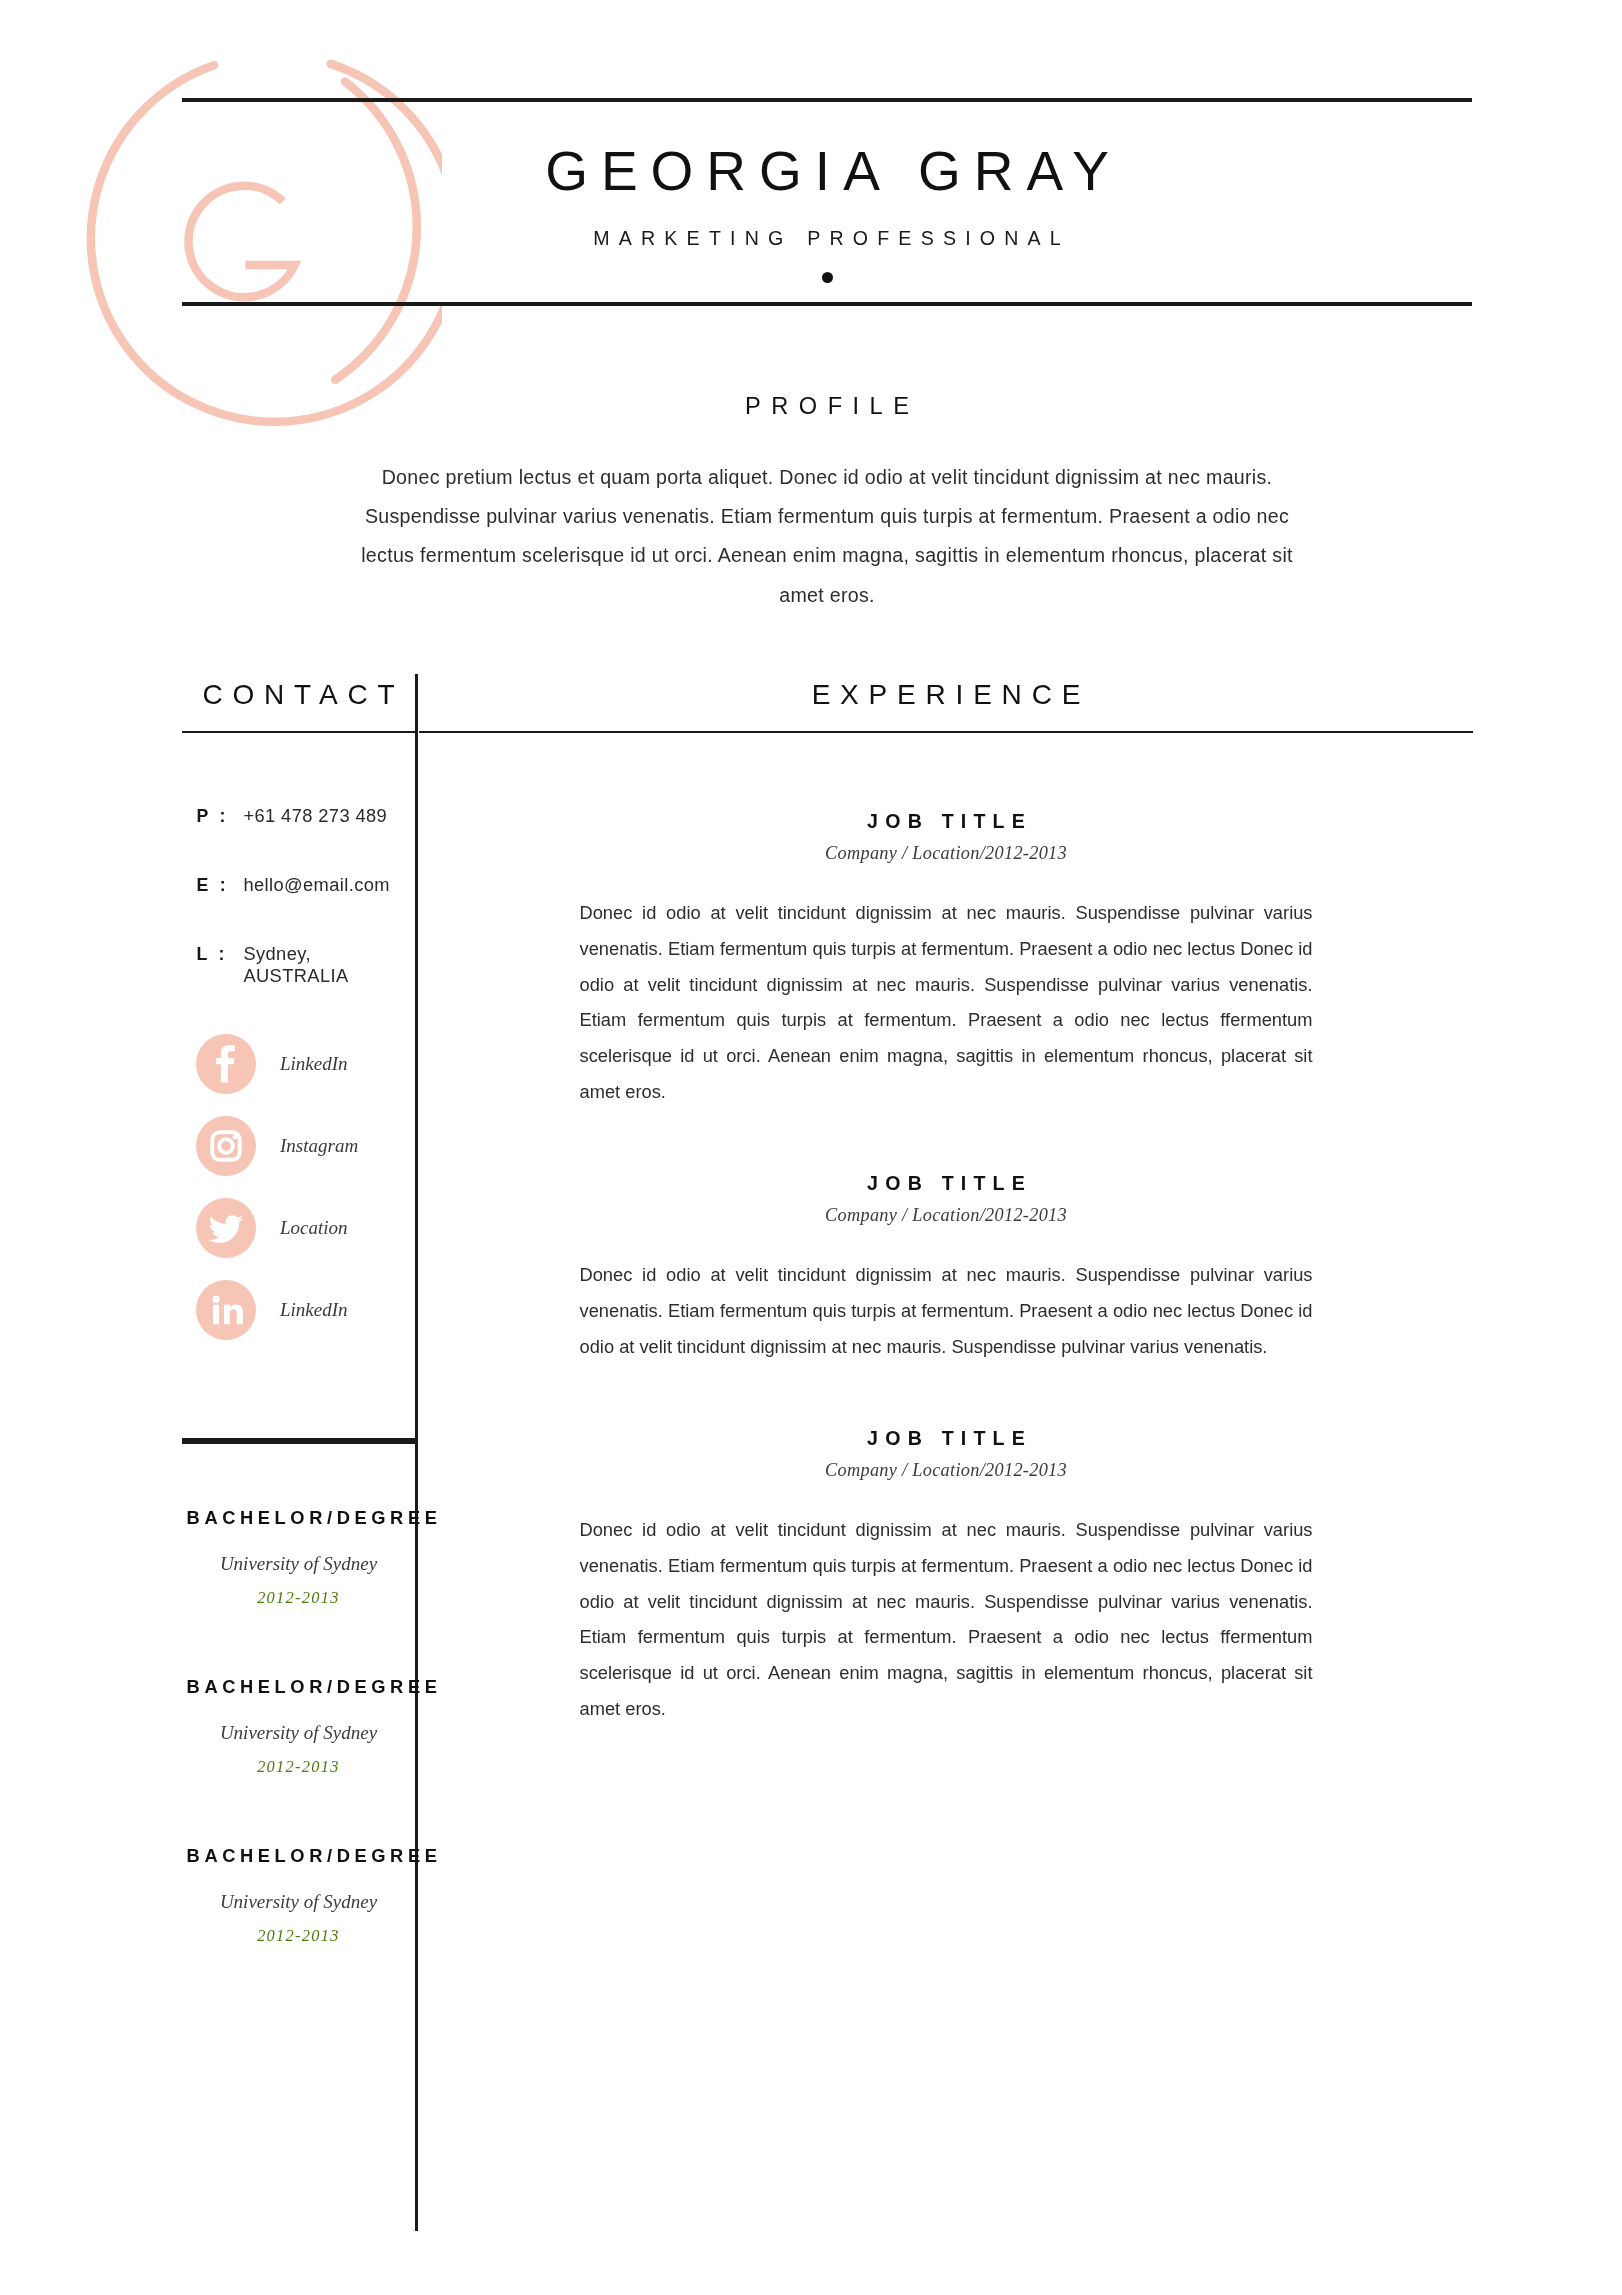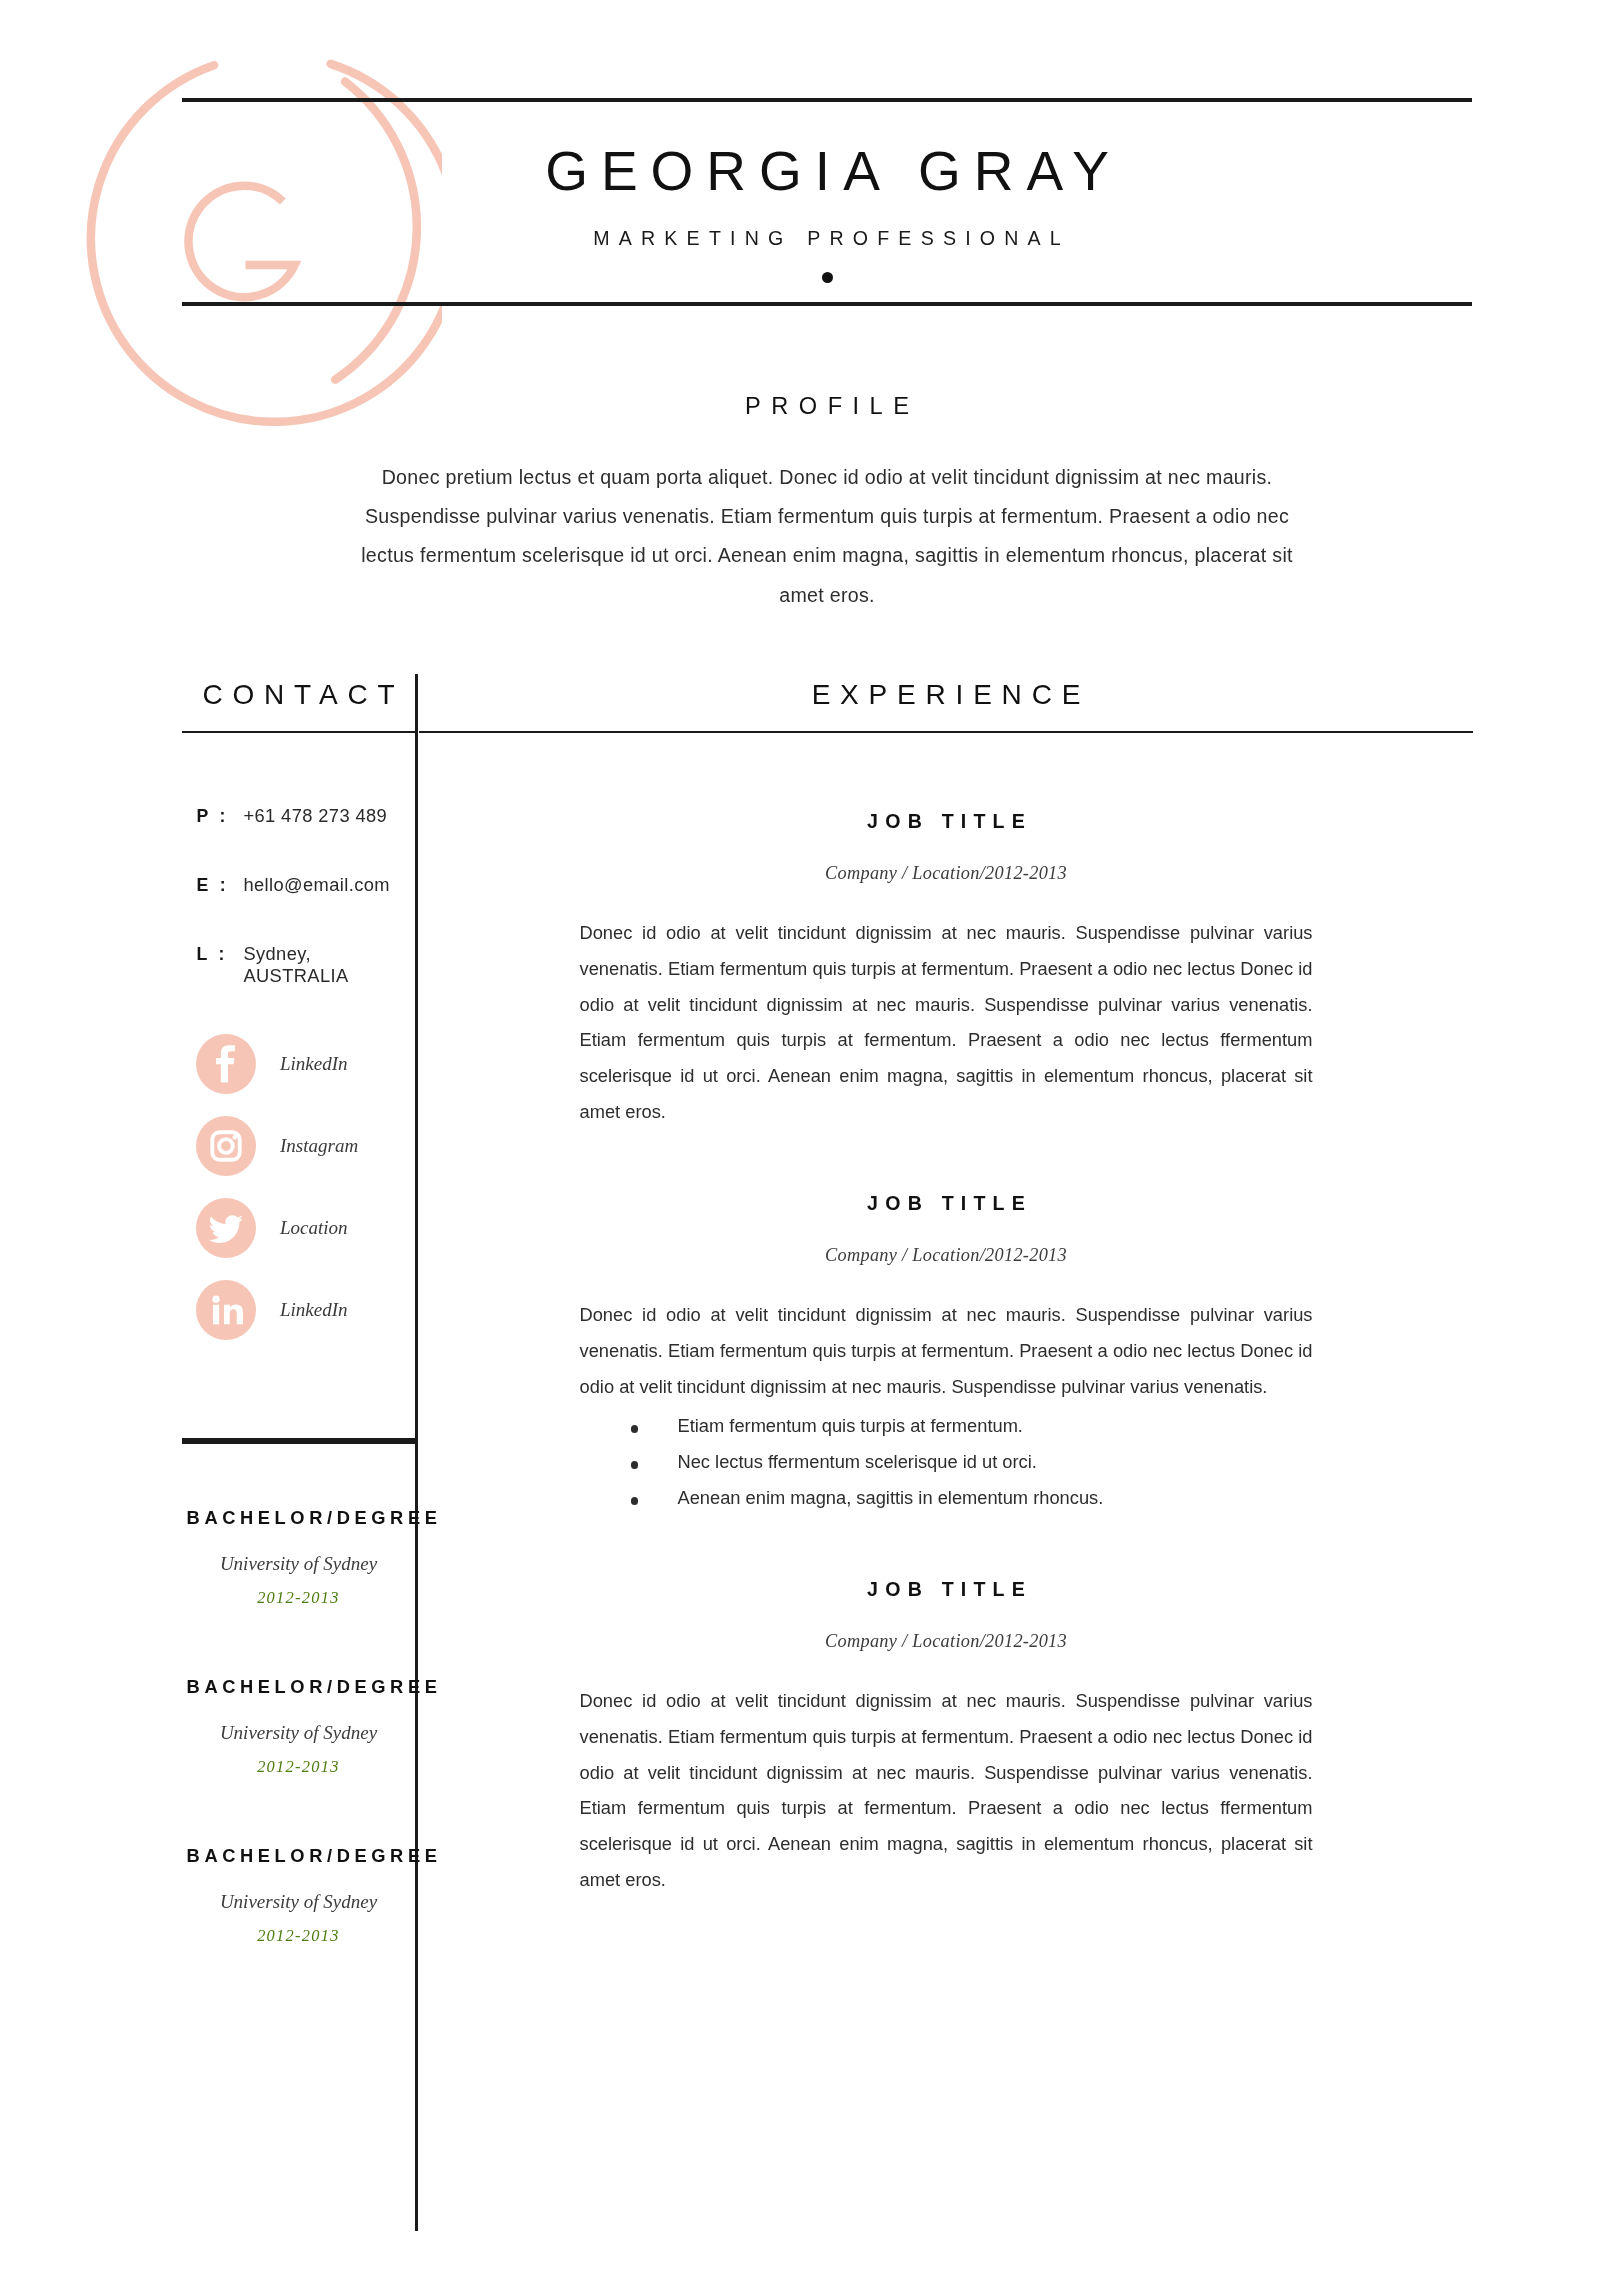--- a/index.html
+++ b/index.html
@@ -197,21 +197,21 @@
   .exp-title {
     text-align:center;
     font-size:19.6px;
     letter-spacing:7.2px;
     text-indent:7.2px;
     font-weight:700;
     color:#111;
   }
   .exp-meta {
     text-align:center;
-    margin-top:30px;
+    margin-top:10px;
     font-family:"Liberation Serif", serif;
     font-style:italic;
     font-size:18.3px;
     color:#3c3c3c;
     letter-spacing:0.3px;
   }
   .exp-body {
     margin:31px auto 0 auto;
     width:733px;
     font-size:18.3px;
@@ -379,25 +379,20 @@
         <div class="exp-item">
           <div class="exp-title">JOB TITLE</div>
           <div class="exp-meta">Company / Location/2012-2013</div>
           <div class="exp-body">Donec id odio at velit tincidunt dignissim at nec mauris. Suspendisse pulvinar varius venenatis. Etiam fermentum quis turpis at fermentum. Praesent a odio nec lectus Donec id odio at velit tincidunt dignissim at nec mauris. Suspendisse pulvinar varius venenatis. Etiam fermentum quis turpis at fermentum. Praesent a odio nec lectus ffermentum scelerisque id ut orci. Aenean enim magna, sagittis in elementum rhoncus, placerat sit amet eros.</div>
         </div>
 
         <div class="exp-item">
           <div class="exp-title">JOB TITLE</div>
           <div class="exp-meta">Company / Location/2012-2013</div>
           <div class="exp-body">Donec id odio at velit tincidunt dignissim at nec mauris. Suspendisse pulvinar varius venenatis. Etiam fermentum quis turpis at fermentum. Praesent a odio nec lectus Donec id odio at velit tincidunt dignissim at nec mauris. Suspendisse pulvinar varius venenatis.</div>
-          <ul class="exp-bullets">
-            <li>Etiam fermentum quis turpis at fermentum.</li>
-            <li>Nec lectus ffermentum scelerisque id ut orci.</li>
-            <li>Aenean enim magna, sagittis in elementum rhoncus.</li>
-          </ul>
         </div>
 
         <div class="exp-item" style="margin-top:26px;">
           <div class="exp-title">JOB TITLE</div>
           <div class="exp-meta">Company / Location/2012-2013</div>
           <div class="exp-body">Donec id odio at velit tincidunt dignissim at nec mauris. Suspendisse pulvinar varius venenatis. Etiam fermentum quis turpis at fermentum. Praesent a odio nec lectus Donec id odio at velit tincidunt dignissim at nec mauris. Suspendisse pulvinar varius venenatis. Etiam fermentum quis turpis at fermentum. Praesent a odio nec lectus ffermentum scelerisque id ut orci. Aenean enim magna, sagittis in elementum rhoncus, placerat sit amet eros.</div>
         </div>
 
       </div>
     </div>

